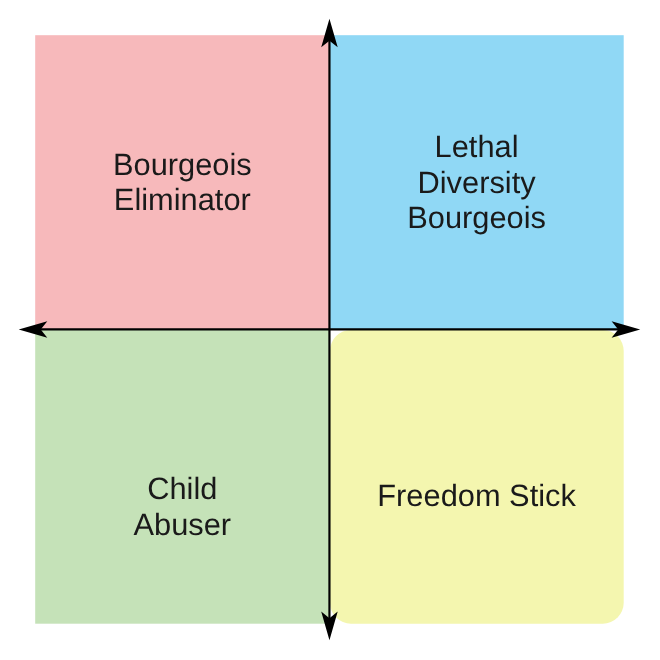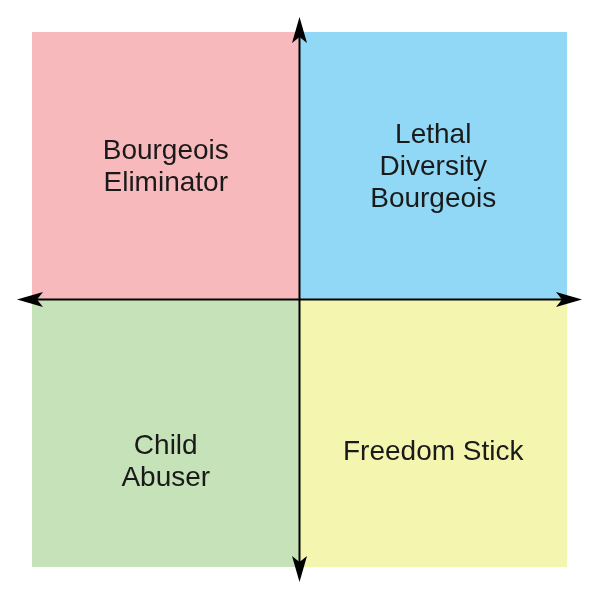--- a/index.html
+++ b/index.html
@@ -56,21 +56,21 @@
     <div class="quadrant-label">Lethal
 Diversity
 Bourgeois</div>
   </div>
 
   <div class="quadrant bl" style="background-color: rgb(197, 226, 184);">
     <div class="quadrant-label">Child
 Abuser</div>
   </div>
 
-  <div class="quadrant br" style="background-color: rgb(244, 246, 175);">
+  <div class="quadrant br" style="background-color: rgb(244, 246, 175); border-radius: 19px;">
     <div class="quadrant-label">Freedom Stick</div>
   </div>
 
   <svg class="axes" width="600" height="600" viewBox="0 0 600 600">
     <line class="axis-stroke" x1="299.5" y1="28" x2="299.5" y2="572" stroke-width="2" stroke="#000000"></line>
     <line class="axis-stroke" x1="28" y1="299.5" x2="572" y2="299.5" stroke-width="2" stroke="#000000"></line>
     <path class="axis-fill" d="M299.5 17 L292 43 L299.5 37 L307 43 Z" fill="#000000"></path>
     <path class="axis-fill" d="M299.5 582 L292 556 L299.5 562 L307 556 Z" fill="#000000"></path>
     <path class="axis-fill" d="M17 299.5 L43 292 L37 299.5 L43 307 Z" fill="#000000"></path>
     <path class="axis-fill" d="M582 299.5 L556 292 L562 299.5 L556 307 Z" fill="#000000"></path>

